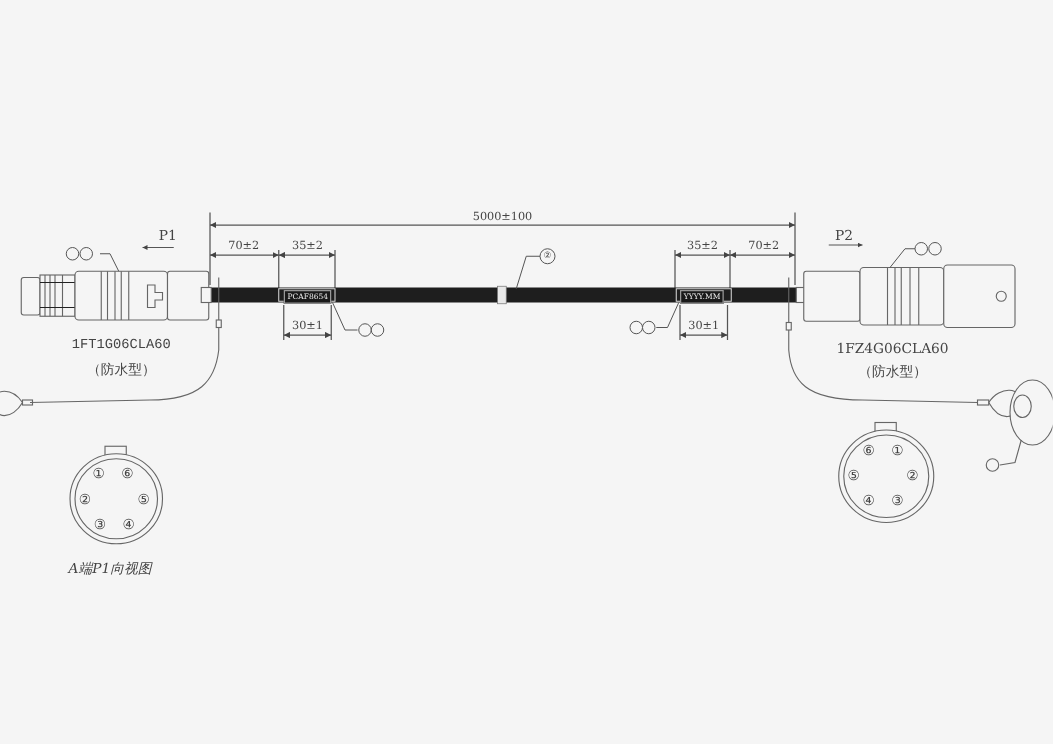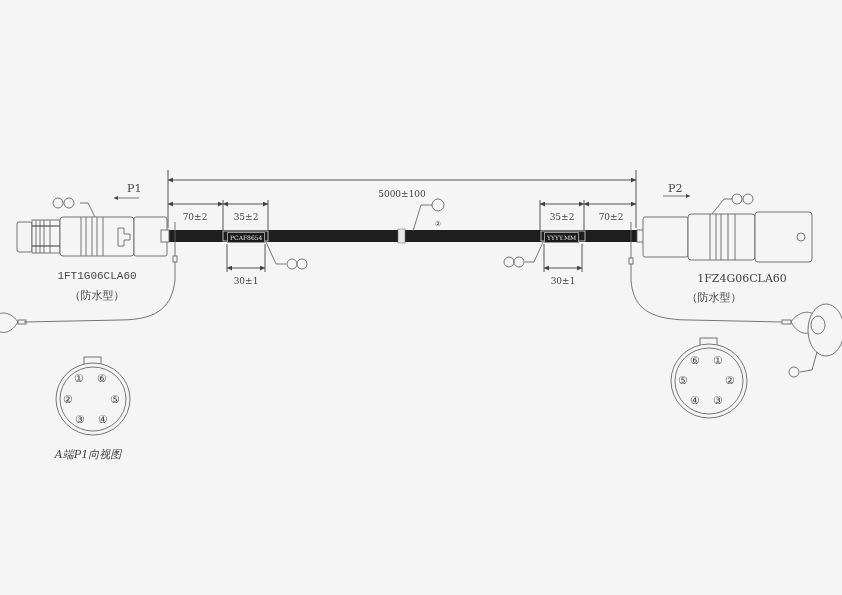--- a/index.html
+++ b/index.html
@@ -1,20 +1,20 @@
 <!DOCTYPE html>
 <html><head>
 <meta charset="utf-8">
 <style>
   html, body { margin:0; padding:0; }
   body { width:842px; height:595px; background:#f5f5f5; overflow:hidden; position:relative;
          font-family:"DejaVu Serif","Liberation Serif",serif; color:#333; }
   svg { position:absolute; left:0; top:0; }
   .lbl { position:absolute; font-size:10px; color:#444; white-space:nowrap; line-height:1; }
-  .lbl.sm { font-size:9px;margin-top:20px; }
+  .lbl.sm { font-size:9px; }
   .lbl.md { font-size:11px; }
   .ctr { transform:translateX(-50%); }
   .mark { position:absolute; font-size:6px; color:#eee; background:#1a1a1a; padding:0 2px; line-height:9px; border:1px solid #999; }
 </style>
 </head>
 <body>
 
 <svg width="842" height="595" viewBox="0 0 842 595">
   <defs>
     <marker id="arr" viewBox="0 0 6 6" refX="6" refY="3" markerWidth="5" markerHeight="5" orient="auto-start-reverse">
@@ -169,21 +169,21 @@
 <span class="lbl md ctr" style="left:88px;top:449px;font-style:italic;">A端P1向视图</span>
 
 <span class="lbl md" style="left:74px;top:373px;">①</span>
 <span class="lbl md" style="left:97px;top:373px;">⑥</span>
 <span class="lbl md" style="left:63px;top:394px;">②</span>
 <span class="lbl md" style="left:110px;top:394px;">⑤</span>
 <span class="lbl md" style="left:75px;top:414px;">③</span>
 <span class="lbl md" style="left:98px;top:414px;">④</span>
 
 <span class="lbl md" style="left:668px;top:183px;text-align:right;">P2</span>
-<span class="lbl md ctr" style="left:714px;top:273px;margin-left:28px;">1FZ4G06CLA60</span>
+<span class="lbl md ctr" style="left:714px;top:273px;">1FZ4G06CLA60</span>
 <span class="lbl md ctr" style="left:714px;top:292px;">（防水型）</span>
 <span class="lbl md" style="left:824px;top:232px;margin-left:44px;">B端</span>
 
 <span class="lbl md" style="left:690px;top:355px;">⑥</span>
 <span class="lbl md" style="left:713px;top:355px;">①</span>
 <span class="lbl md" style="left:678px;top:375px;">⑤</span>
 <span class="lbl md" style="left:725px;top:375px;">②</span>
 <span class="lbl md" style="left:690px;top:395px;">④</span>
 <span class="lbl md" style="left:713px;top:395px;">③</span>
 

